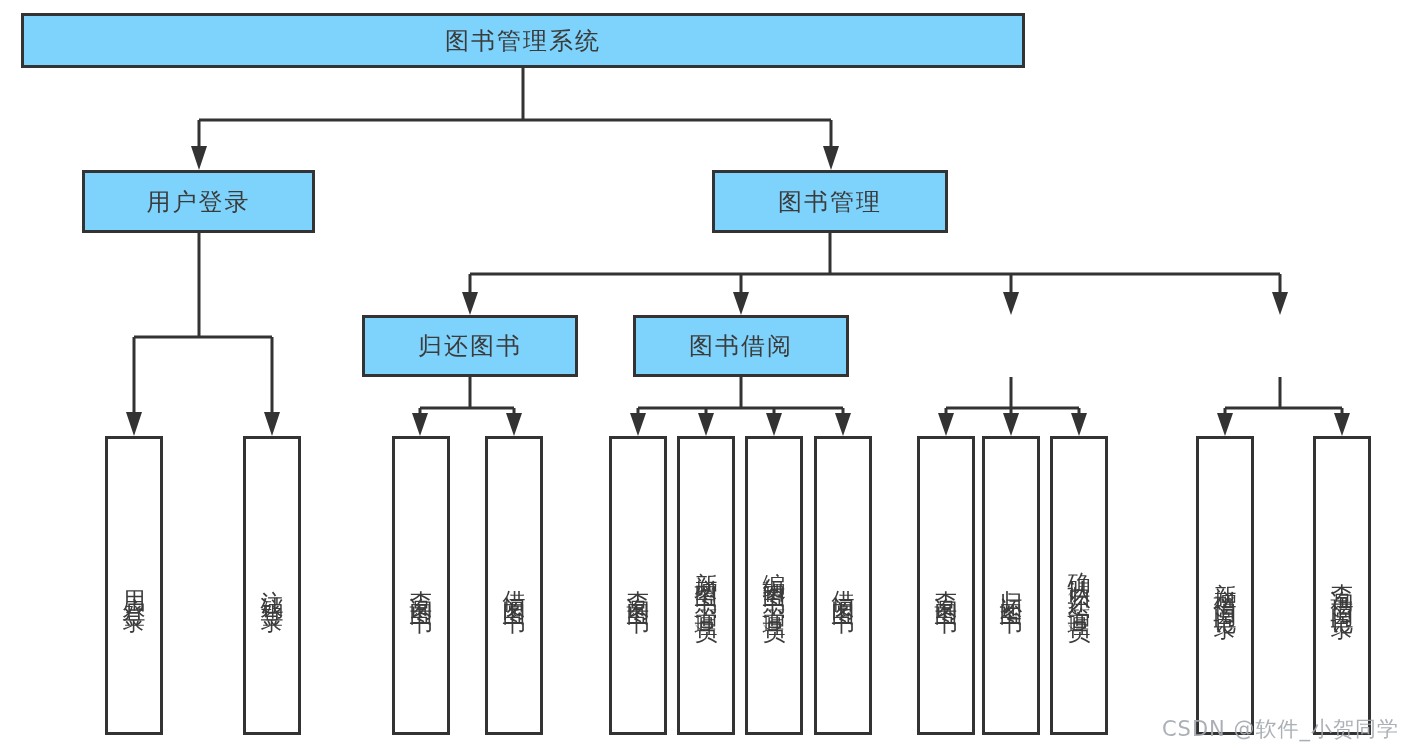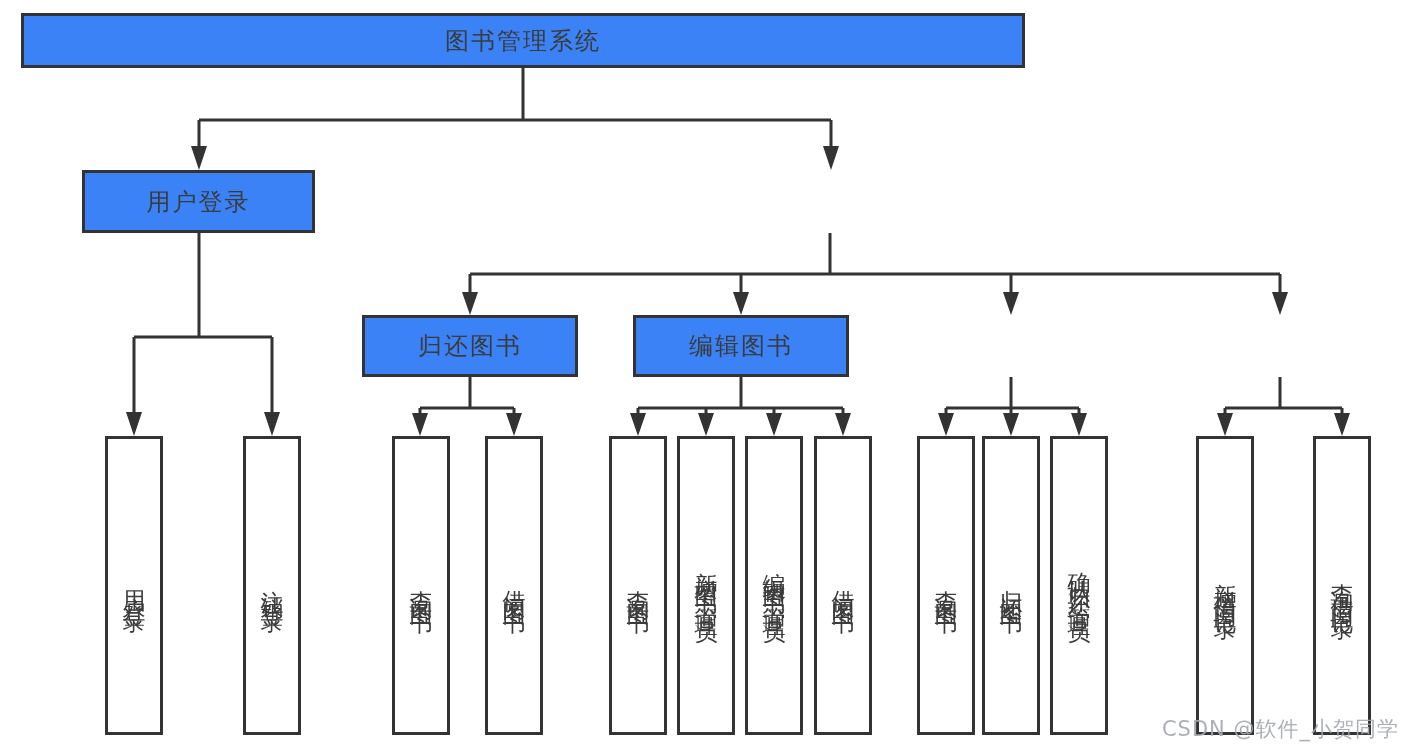--- a/index.html
+++ b/index.html
@@ -1,20 +1,20 @@
 <!DOCTYPE html>
 <html><head>
 <meta charset="utf-8">
 <style>
   html,body{margin:0;padding:0;background:#ffffff;}
   body{width:1405px;height:747px;overflow:hidden;position:relative;
        font-family:"DejaVu Sans","Liberation Sans",sans-serif;color:#3b3b3b;}
   .stage{position:absolute;inset:0;width:1405px;height:747px;background:#ffffff;}
   .wires{position:absolute;left:0;top:0;width:1405px;height:747px;z-index:1;}
-  .node{position:absolute;box-sizing:border-box;border:3px solid #333333;background:#3b82f6;
+  .node{position:absolute;box-sizing:border-box;border:3px solid #333333;background:#7dd3fc;
         display:flex;align-items:center;justify-content:center;z-index:2;
         font-size:24px;letter-spacing:2px;white-space:nowrap;}
   .leaf{position:absolute;box-sizing:border-box;border:3px solid #333333;background:#ffffff;
         display:flex;align-items:center;justify-content:center;z-index:2;
         writing-mode:vertical-rl;text-orientation:mixed;
         font-size:23px;letter-spacing:7px;line-height:1;white-space:nowrap;
         top:436px;width:58px;height:299px;}
   
   .n-root{left:21px;top:13px;width:1004px;height:55px;}
   
@@ -76,23 +76,24 @@
       <polygon points="1003,413 1019,413 1011,436"></polygon>
       <polygon points="1071,413 1087,413 1079,436"></polygon>
       <polygon points="1217,413 1233,413 1225,436"></polygon>
       <polygon points="1334,413 1350,413 1342,436"></polygon>
     </g>
   </svg>
 
   <div class="node n-root">图书管理系统</div>
 
   <div class="node n-login">用户登录</div>
+  <div class="node n-mgmt">图书管理</div>
 
   <div class="node n-l3 n-new">归还图书</div>
-  <div class="node n-l3 n-borrow">编辑图书</div>
+  <div class="node n-l3 n-borrow">图书借阅</div>
 
   <div class="leaf lf-u1">用户登录</div>
   <div class="leaf lf-u2">注销登录</div>
 
   <div class="leaf lf-n1">查询图书</div>
   <div class="leaf lf-n2">借阅图书</div>
 
   <div class="leaf lf-b1">查询图书</div>
   <div class="leaf lf-b2">新增图书（管理员）</div>
   <div class="leaf lf-b3">编辑图书（管理员）</div>

